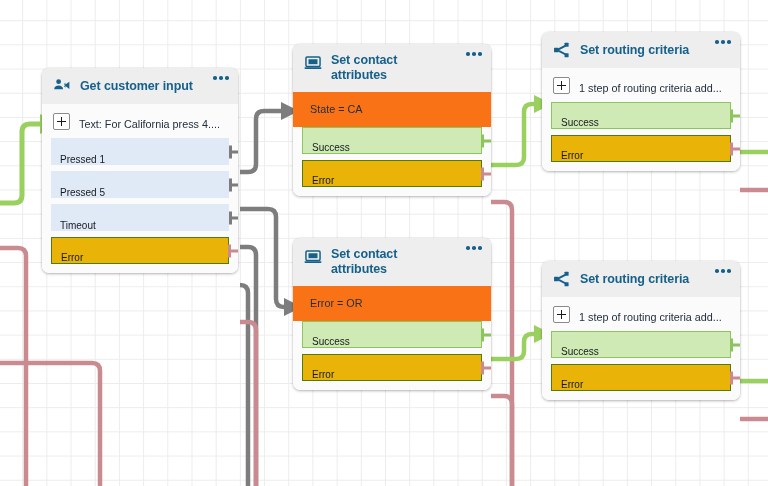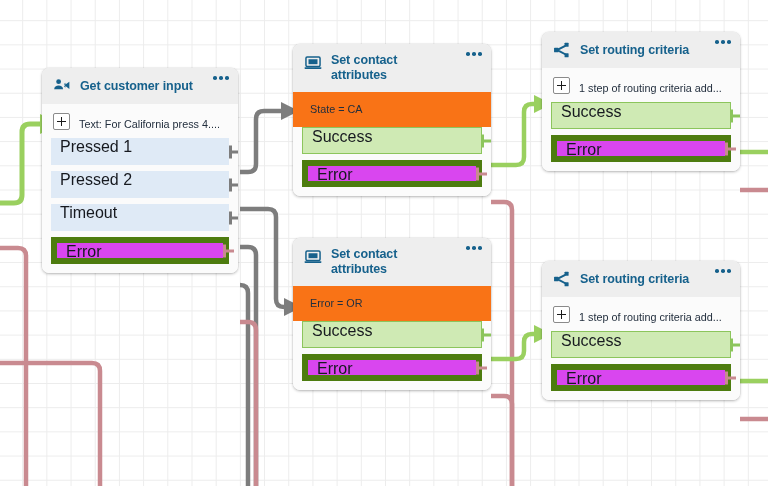--- a/index.html
+++ b/index.html
@@ -114,30 +114,30 @@
     background: #f97316;
     font-size: 11px;
     color: #232f3e;
   }
   .ports { padding: 0 0 9px 0; background: #fbfbfb; }
   .port {
     position: relative;
     height: 27px;
     margin: 0 9px 6px 9px;
     display: flex;
-    align-items: flex-start;
+    align-items: flex-end;
     padding-left: 9px;
-    font-size: 16px;
+    font-size: 10px;
     color: #16191f;
     box-sizing: border-box;
   }
   .port:last-child { margin-bottom: 0; }
   .port.blue  { background: #dfeaf6; }
   .port.green { background: #cfeab4; border: 1px solid #8cc55c; }
-  .port.red   { background: #d946ef; border: 6px solid #4d7c0f; }
+  .port.red   { background: #eab308; border: 1px solid #4d7c0f; }
   .port-stub {
     position: absolute;
     right: -11px;
     top: 50%;
     transform: translateY(-50%);
     width: 11px;
     height: 13px;
   }
   .port-stub::before {
     content: "";
@@ -224,21 +224,21 @@
         <span class="plus-box"></span>
         <span class="body-text">Text: For California press 4....</span>
       </div>
     </div>
     <div class="ports">
       <div class="port blue">
         <span>Pressed 1</span>
         <span class="port-stub"></span>
       </div>
       <div class="port blue">
-        <span>Pressed 2</span>
+        <span>Pressed 5</span>
         <span class="port-stub"></span>
       </div>
       <div class="port blue">
         <span>Timeout</span>
         <span class="port-stub"></span>
       </div>
       <div class="port red">
         <span>Error</span>
         <span class="port-stub"></span>
       </div>

